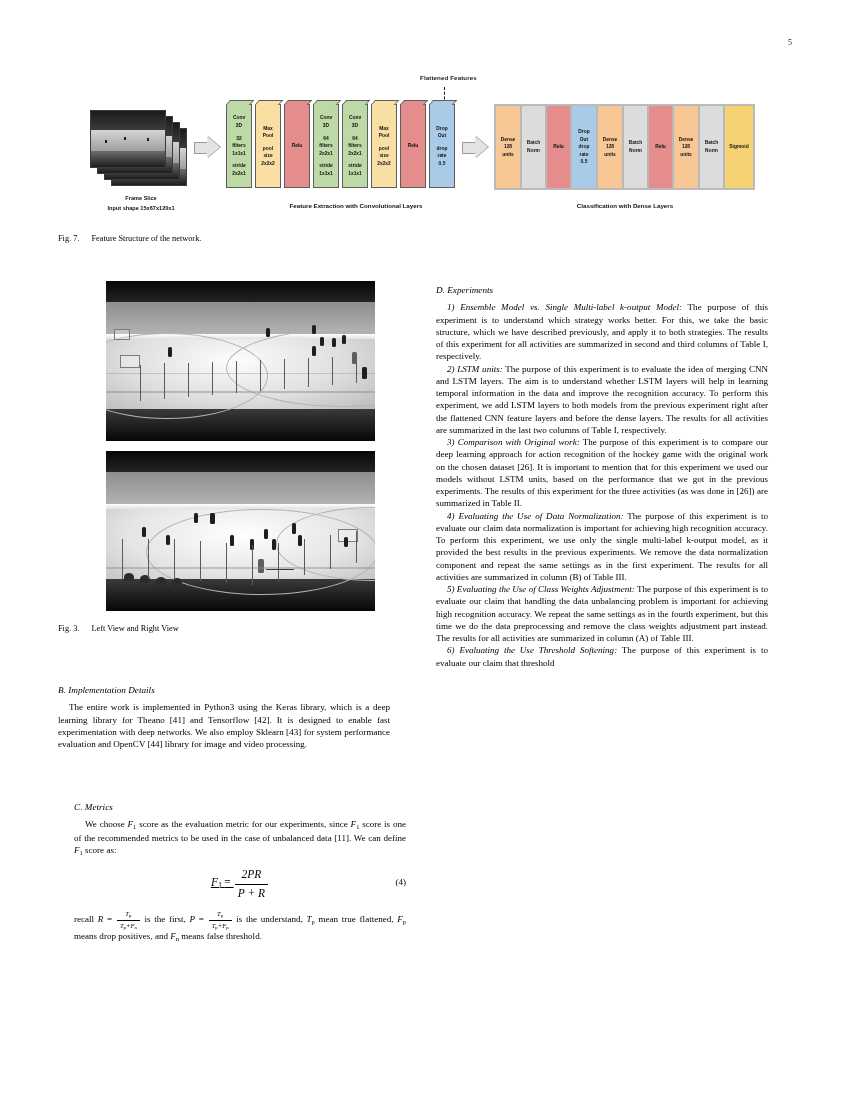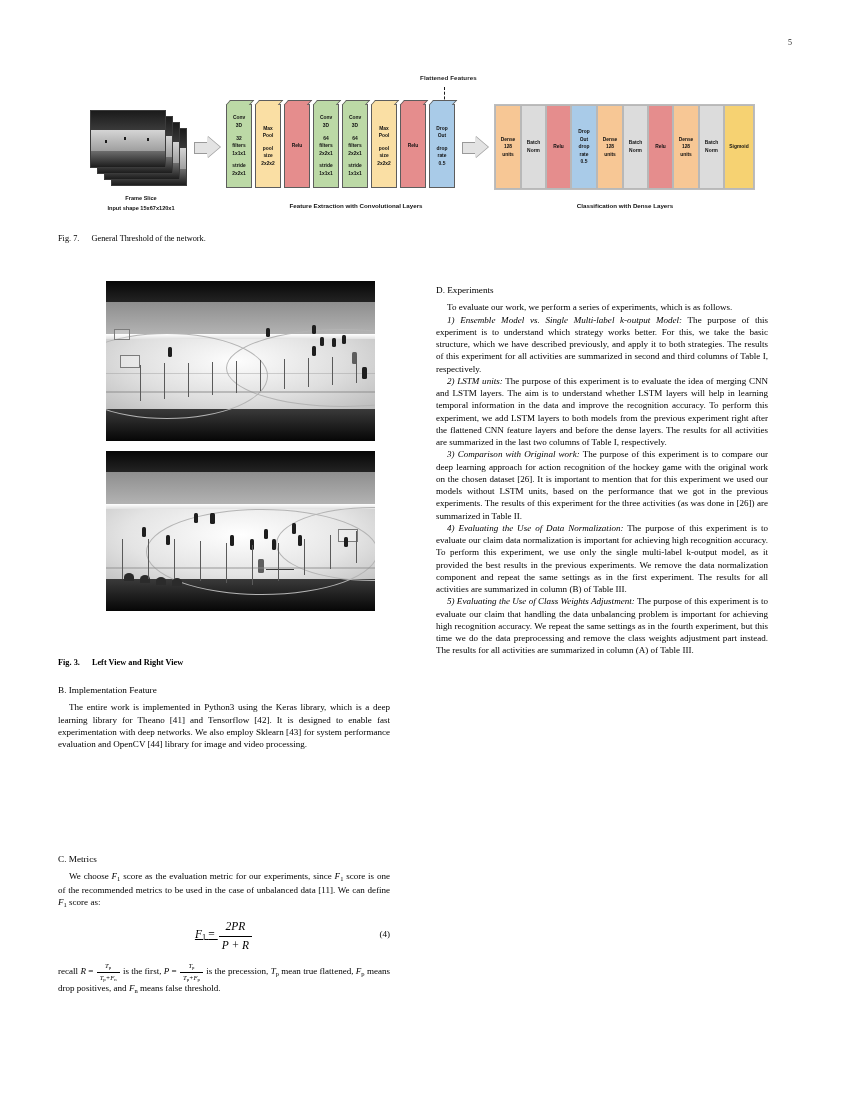--- a/index.html
+++ b/index.html
@@ -249,20 +249,21 @@
     font-size: 9.05px;
     line-height: 1.355;
     text-align: justify;
     color: #000;
   }
   .col-left  { left: 58px; }
   .col-right { left: 436px; top: 284px; }
 
   h3.sub {
     font-size: 9.2px;
+    font-style: italic;
     font-weight: normal;
     margin: 0 0 5px 0;
     padding: 0;
     text-align: left;
   }
   p.body {
     margin: 0 0 0 0;
     text-indent: 11px;
   }
   p.body + p.body { margin-top: 0; }
@@ -465,21 +466,21 @@
           <span class="txt">Norm</span>
         </div>
         <div class="flat-lyr" style="background: rgb(246, 210, 114); width: 30px;">
           <span class="txt">Sigmoid</span>
         </div>
       </div>
     <div class="sect-cap" style="left:436px; width:262px;">Classification with Dense Layers</div>
   </div>
 
   <div class="fig-caption" style="left:58px; top:234px;">
-    <span class="lbl">Fig. 7.</span><span>General Threshold of the network.</span>
+    <span class="lbl">Fig. 7.</span><span>Feature Structure of the network.</span>
   </div>
 
   <div class="rink top">
     <div class="r-ceiling"></div>
     <div class="r-wall"></div>
     <div class="r-boards"></div>
     <div class="r-ice"></div>
     <div class="r-dark"></div>
     <div class="r-arc" style="left:-40px; top:52px; width:200px; height:84px;"></div>
     <div class="r-arc" style="left:120px; top:48px; width:230px; height:76px;"></div>
@@ -540,30 +541,30 @@
     <div class="r-glasspost" style="left:68px;  top:88px; height:40px;"></div>
     <div class="r-glasspost" style="left:94px;  top:90px; height:40px;"></div>
     <div class="r-glasspost" style="left:120px; top:92px; height:40px;"></div>
     <div class="r-glasspost" style="left:146px; top:94px; height:40px;"></div>
     <div class="r-glasspost" style="left:172px; top:92px; height:38px;"></div>
     <div class="r-glasspost" style="left:198px; top:88px; height:36px;"></div>
     <div class="r-glasspost" style="left:224px; top:84px; height:34px;"></div>
     <div class="r-glasspost" style="left:250px; top:80px; height:32px;"></div>
   </div>
 
-  <div class="fig-caption" style="left:58px; top:658px;font-weight:bold;">
+  <div class="fig-caption" style="left:58px; top:624px;">
     <span class="lbl">Fig. 3.</span><span>Left View and Right View</span>
   </div>
 
   <div class="col col-left" style="top:684px;">
-    <h3 class="sub">B.  Implementation Feature</h3>
+    <h3 class="sub">B.  Implementation Details</h3>
     <p class="body">The entire work is implemented in Python3 using the Keras library, which is a deep learning library for Theano [41] and Tensorflow [42]. It is designed to enable fast experimentation with deep networks. We also employ Sklearn [43] for system performance evaluation and OpenCV [44] library for image and video processing.</p>
   </div>
 
-  <div class="col col-left" style="top:853px;">
+  <div class="col col-left" style="top:801px;margin-left:16px;">
     <h3 class="sub">C.  Metrics</h3>
     <p class="body">
       <span>We choose </span><span class="mathit">F<span class="sub1">1</span></span><span> score as the evaluation metric for our experiments, since </span><span class="mathit">F<span class="sub1">1</span></span><span> score is one of the recommended metrics to be used in the case of unbalanced data [11]. We can define </span><span class="mathit">F<span class="sub1">1</span></span><span> score as:</span>
     </p>
 
     <div class="eq-block">
       <span class="mathit big-math">F<span class="sub1">1</span></span>
       <span class="big-math"> = </span>
       <span class="frac big-math">
         <span class="num mathit">2PR</span>
@@ -572,29 +573,29 @@
       <span class="eq-num">(4)</span>
     </div>
 
     <p class="body" style="text-indent:0;">
       <span>recall </span><span class="mathit">R</span> = <span class="frac inline-frac">
           <span class="num mathit">T<span class="sub1">p</span></span>
           <span class="den mathit">T<span class="sub1">p</span>+F<span class="sub1">n</span></span>
       </span><span> is the first, </span><span class="mathit">P</span> = <span class="frac inline-frac">
           <span class="num mathit">T<span class="sub1">p</span></span>
           <span class="den mathit">T<span class="sub1">p</span>+F<span class="sub1">p</span></span>
-      </span><span> is the precession, </span><span class="mathit">T<span class="sub1">p</span></span><span> mean true flattened, </span><span class="mathit">F<span class="sub1">p</span></span><span> means drop positives, and </span><span class="mathit">F<span class="sub1">n</span></span><span> means false threshold.</span>
+      </span><span> is the understand, </span><span class="mathit">T<span class="sub1">p</span></span><span> mean true flattened, </span><span class="mathit">F<span class="sub1">p</span></span><span> means drop positives, and </span><span class="mathit">F<span class="sub1">n</span></span><span> means false threshold.</span>
     </p>
   </div>
 
   <div class="col col-right">
     <h3 class="sub">D.  Experiments</h3>
-    <p class="body">To evaluate our work, we perform a series of experiments, which is as follows.</p>
     <div id="experiment-items">
         <p class="body"><span class="run-in">1) Ensemble Model vs. Single Multi-label k-output Model:</span><span> The purpose of this experiment is to understand which strategy works better. For this, we take the basic structure, which we have described previously, and apply it to both strategies. The results of this experiment for all activities are summarized in second and third columns of Table I, respectively.</span></p>
         <p class="body"><span class="run-in">2) LSTM units:</span><span> The purpose of this experiment is to evaluate the idea of merging CNN and LSTM layers. The aim is to understand whether LSTM layers will help in learning temporal information in the data and improve the recognition accuracy. To perform this experiment, we add LSTM layers to both models from the previous experiment right after the flattened CNN feature layers and before the dense layers. The results for all activities are summarized in the last two columns of Table I, respectively.</span></p>
         <p class="body"><span class="run-in">3) Comparison with Original work:</span><span> The purpose of this experiment is to compare our deep learning approach for action recognition of the hockey game with the original work on the chosen dataset [26]. It is important to mention that for this experiment we used our models without LSTM units, based on the performance that we got in the previous experiments. The results of this experiment for the three activities (as was done in [26]) are summarized in Table II.</span></p>
         <p class="body"><span class="run-in">4) Evaluating the Use of Data Normalization:</span><span> The purpose of this experiment is to evaluate our claim data normalization is important for achieving high recognition accuracy. To perform this experiment, we use only the single multi-label k-output model, as it provided the best results in the previous experiments. We remove the data normalization component and repeat the same settings as in the first experiment. The results for all activities are summarized in column (B) of Table III.</span></p>
         <p class="body"><span class="run-in">5) Evaluating the Use of Class Weights Adjustment:</span><span> The purpose of this experiment is to evaluate our claim that handling the data unbalancing problem is important for achieving high recognition accuracy. We repeat the same settings as in the fourth experiment, but this time we do the data preprocessing and remove the class weights adjustment part instead. The results for all activities are summarized in column (A) of Table III.</span></p>
+        <p class="body"><span class="run-in">6) Evaluating the Use Threshold Softening:</span><span> The purpose of this experiment is to evaluate our claim that threshold</span></p>
       </div>
   </div>
 
 </div>
 
 </body></html>

